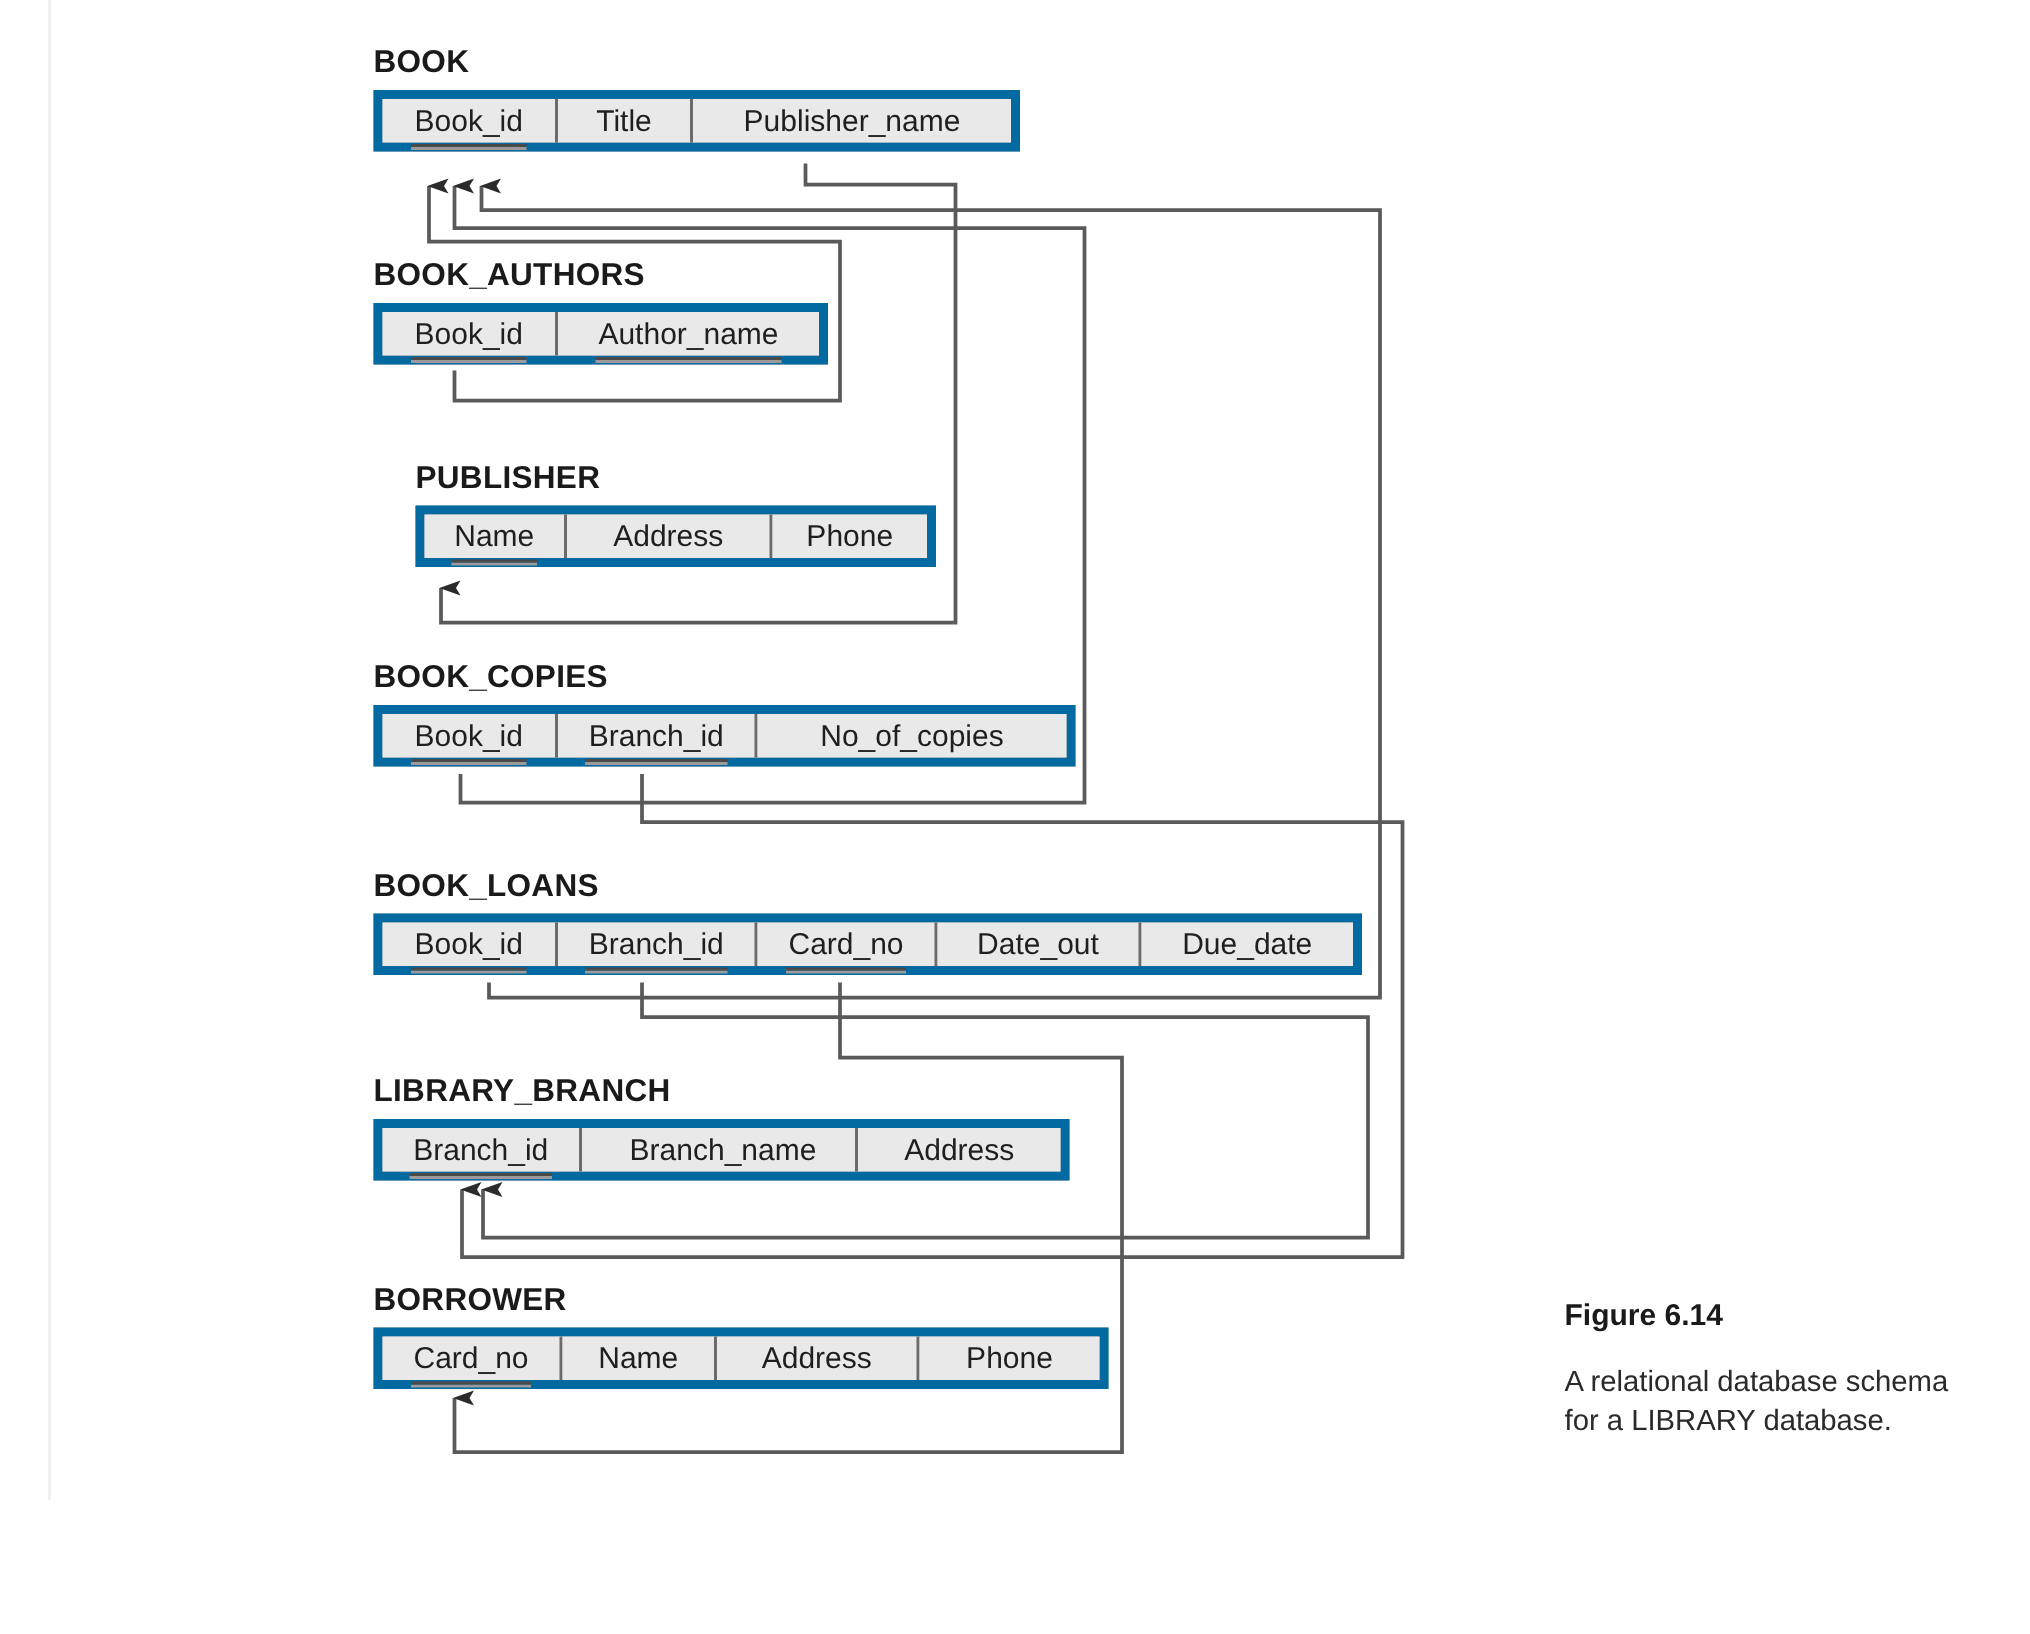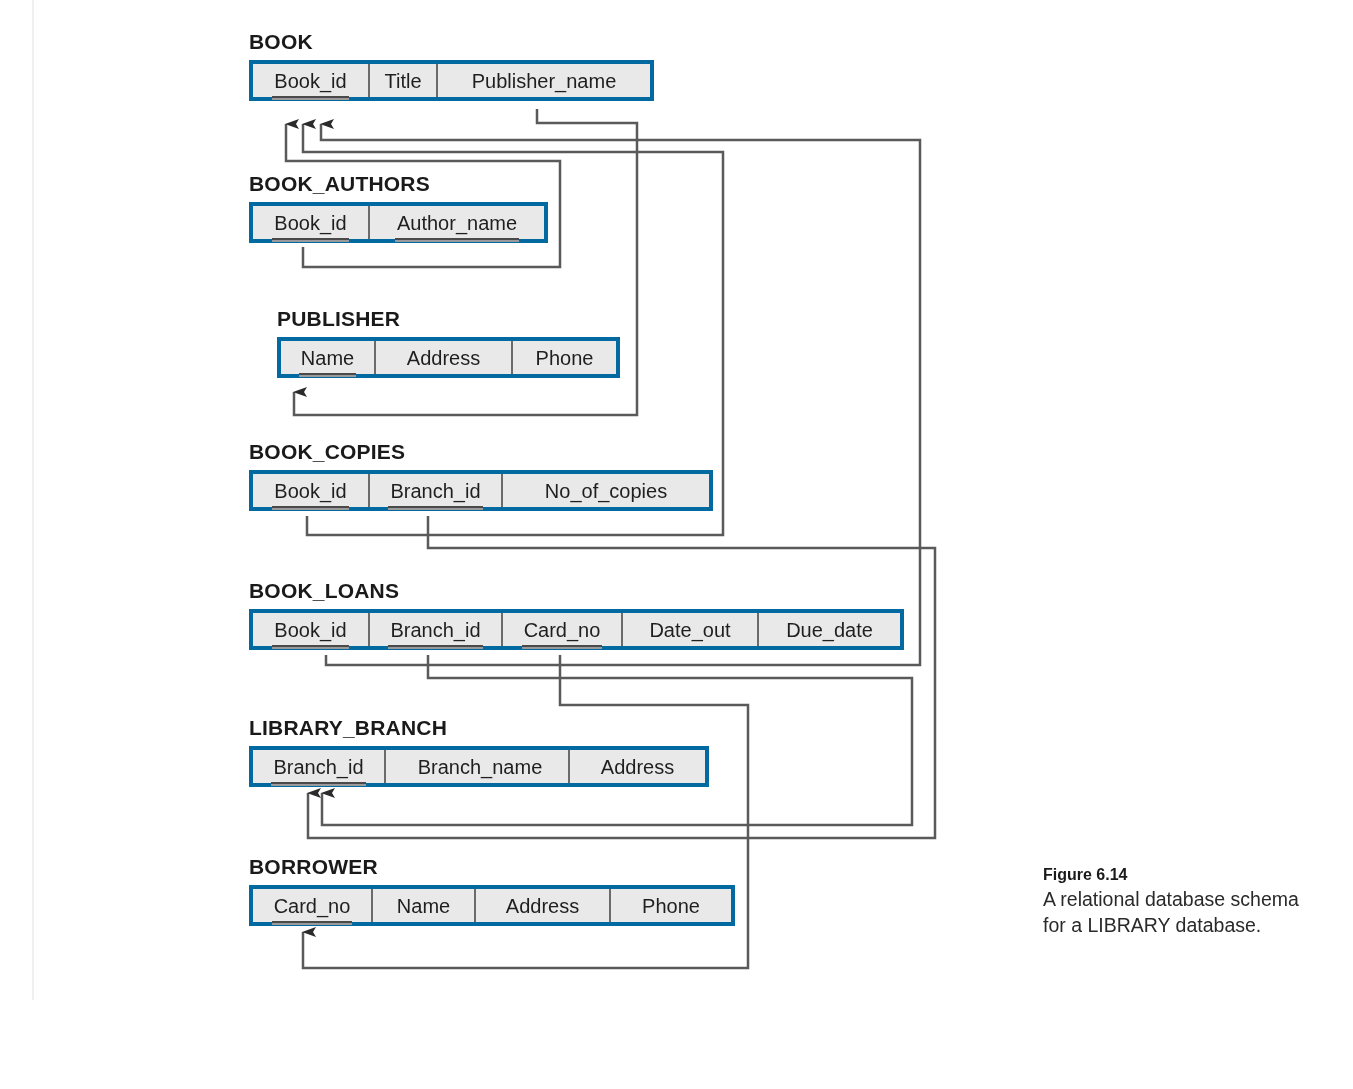--- a/index.html
+++ b/index.html
@@ -35,21 +35,21 @@
   .table-title {
     font-size: 21px;
     font-weight: bold;
     color: #1a1a1a;
     letter-spacing: 0.2px;
     margin-bottom: 6px;
     white-space: nowrap;
   }
   .attr-row {
     display: flex;
-    border: 4px solid #0369a1;
+    border: 6px solid #0369a1;
     background: #a3a3a3;
     box-sizing: border-box;
     height: 41px;
   }
   .attr {
     box-sizing: border-box;
     border-right: 2px solid #6b6b6b;
     display: flex;
     align-items: center;
     justify-content: center;
@@ -75,24 +75,24 @@
   
   #wires { position: absolute; left: 0; top: 0; }
   
   .caption {
     position: absolute;
     left: 1043px;
     top: 866px;
     width: 270px;
   }
   .caption-title {
-    font-size: 16px;
+    font-size: 20px;
     font-weight: bold;
     color: #1a1a1a;
-    margin-bottom: 3px;
+    margin-bottom: 20px;
   }
   .caption-body {
     font-size: 19.5px;
     line-height: 1.32;
     color: #2a2a2a;
   }
 </style>
 </head>
 <body>
 
@@ -123,21 +123,21 @@
       <path d="M560,655 L560,705 L748,705 L748,968 L303,968 L303,932" marker-end="url(#arrowUp)"></path>
     </g>
   </svg>
 
   <div class="table-block" style="left:249px; top:30px;">
     <div class="table-title">BOOK</div>
     <div class="attr-row">
       <div class="attr key" style="width:117px;">
         <span class="label">Book_id</span>
       </div>
-      <div class="attr" style="width:68px;">
+      <div class="attr" style="width:90px;">
         <span class="label">Title</span>
       </div>
       <div class="attr" style="width:212px;text-align:center;">
         <span class="label">Publisher_name</span>
       </div>
     </div>
   </div>
 
   <div class="table-block" style="left:249px; top:172px;">
     <div class="table-title">BOOK_AUTHORS</div>

